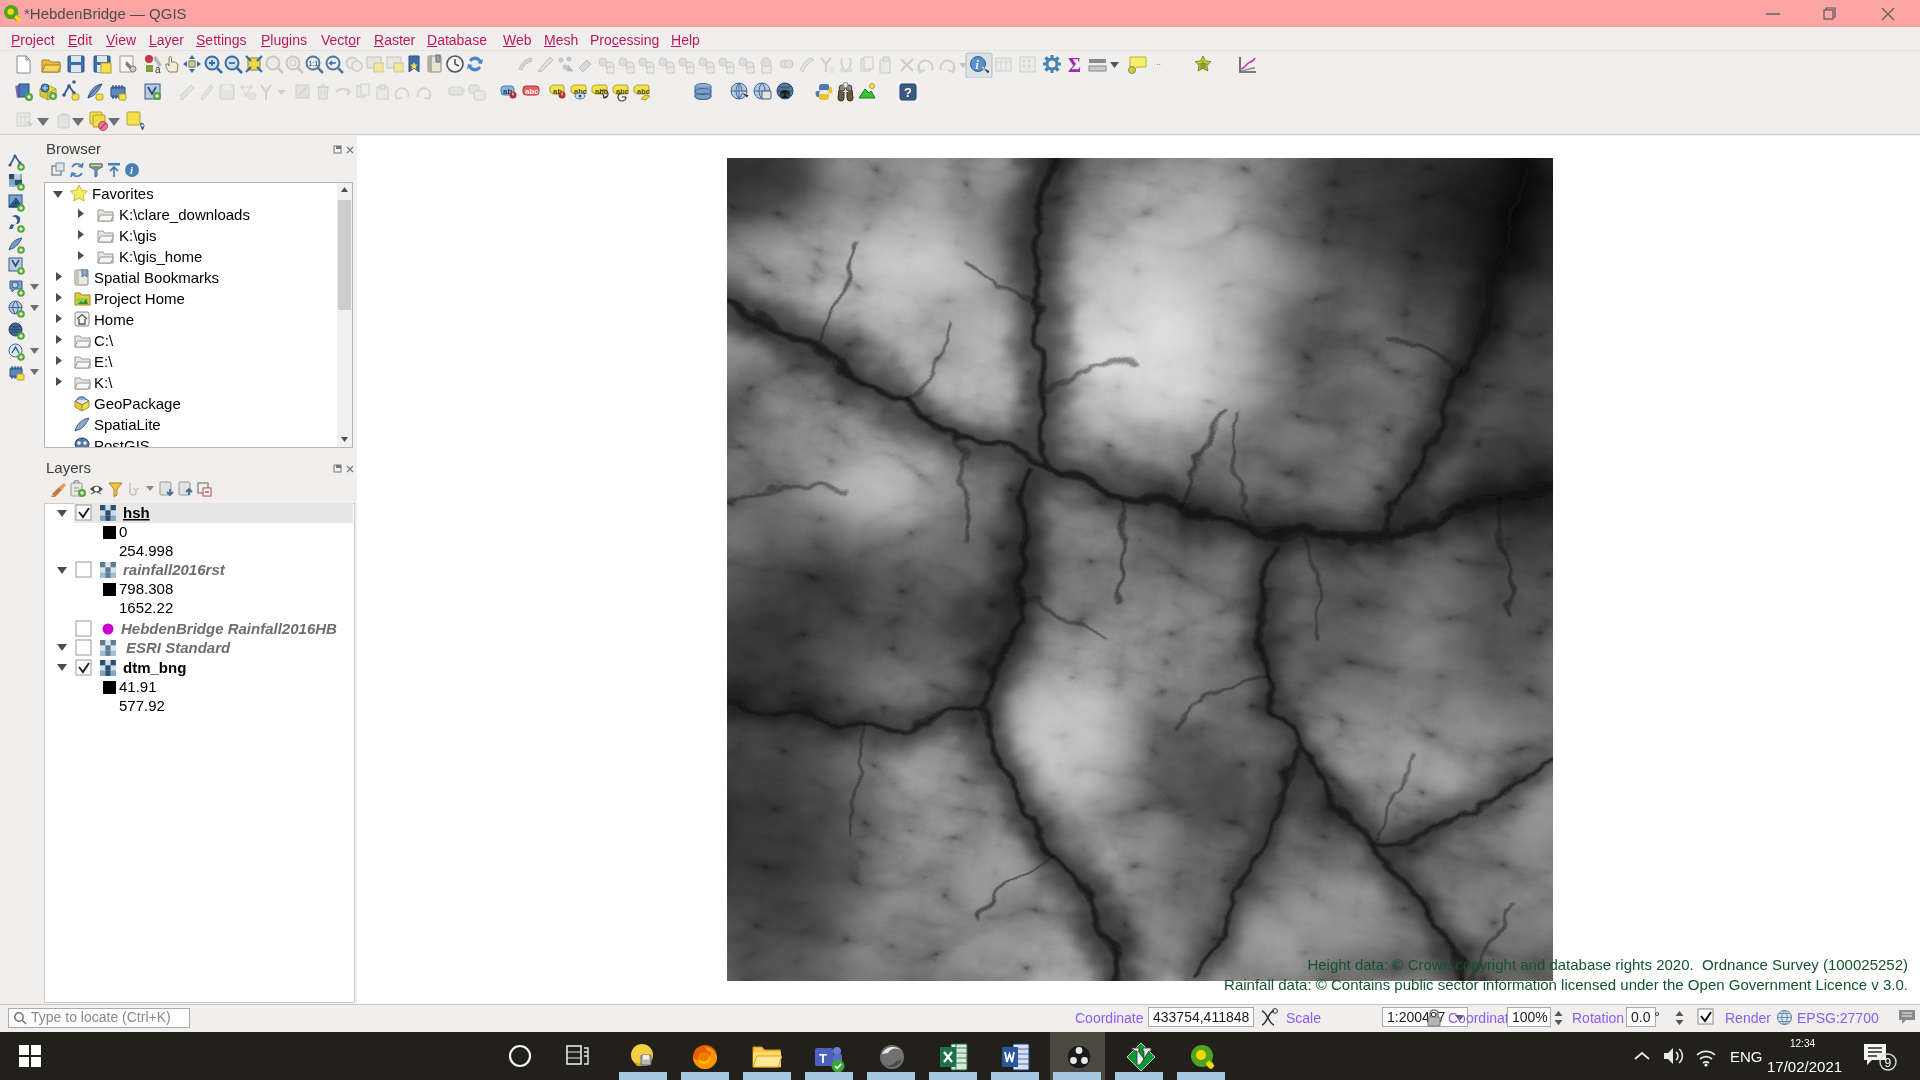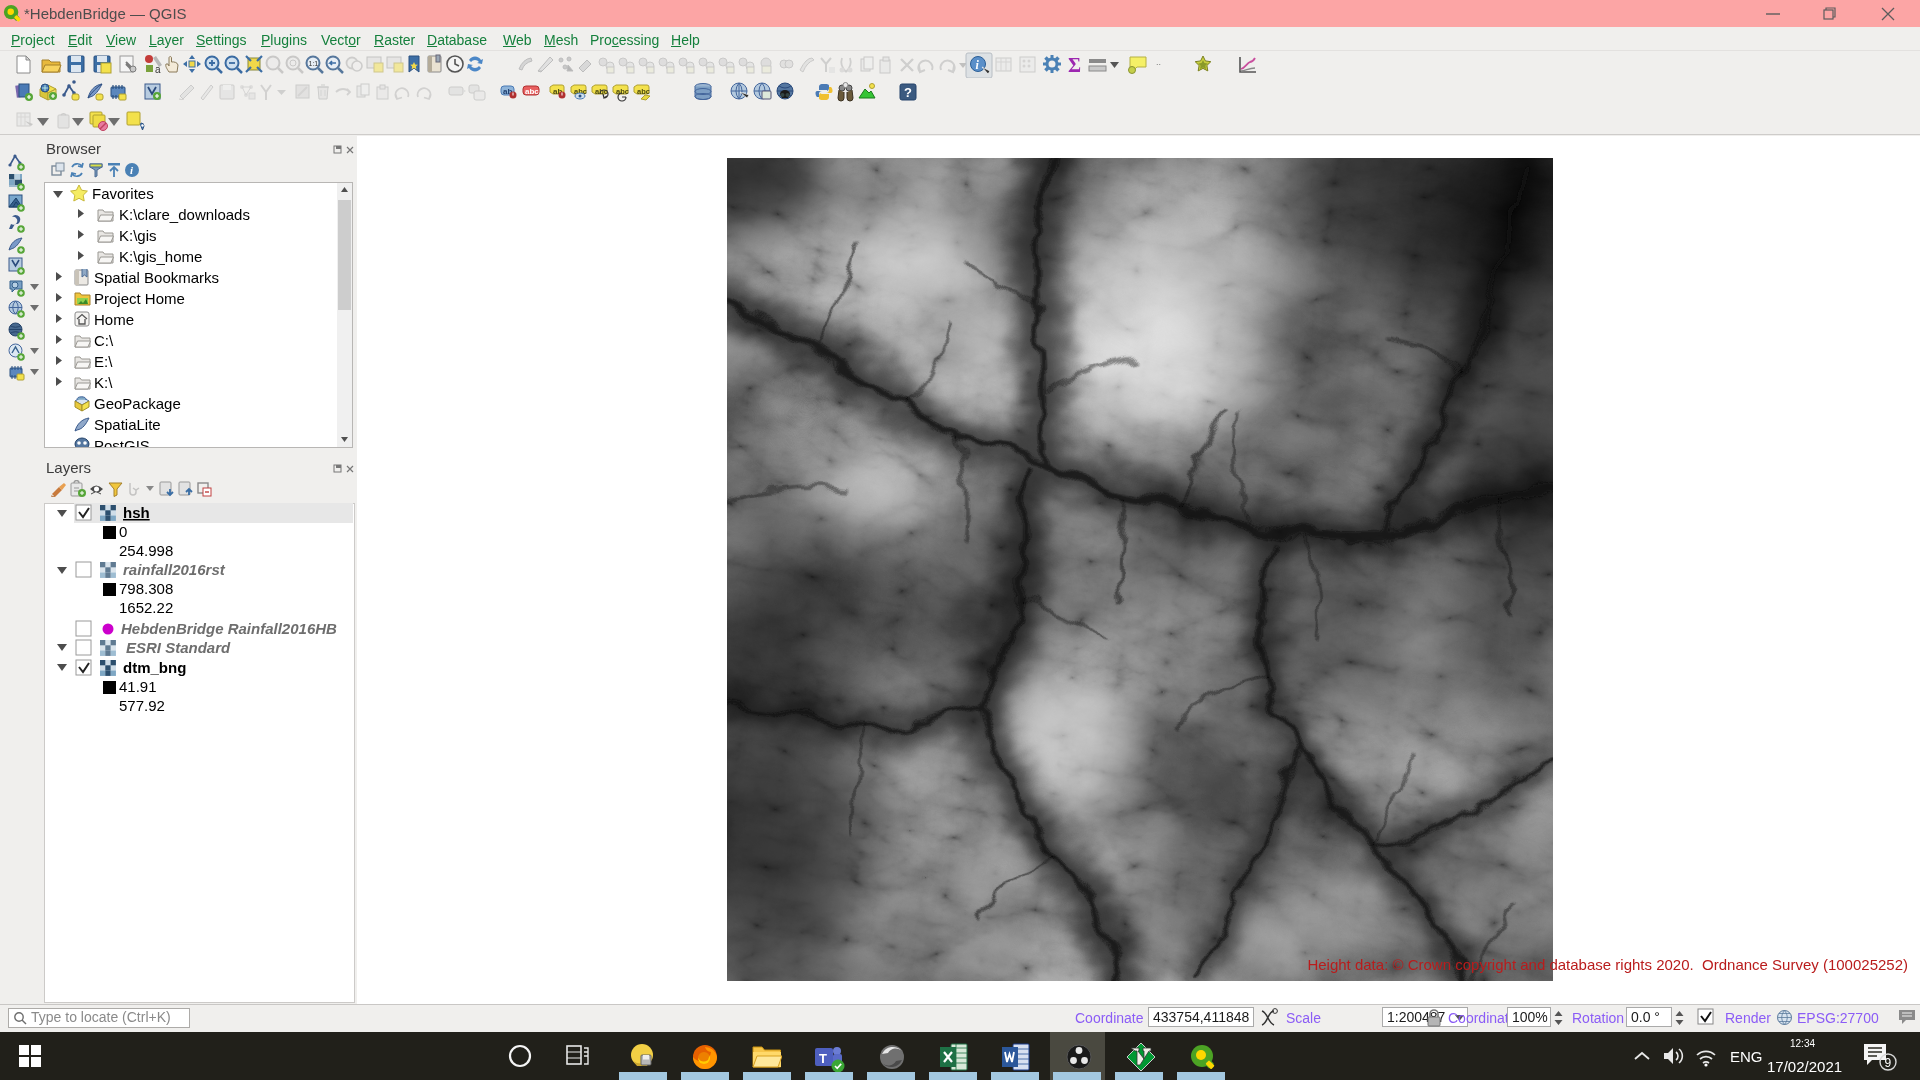--- a/index.html
+++ b/index.html
@@ -5,31 +5,31 @@
 *{margin:0;padding:0;box-sizing:border-box}
 html,body{width:1920px;height:1080px;overflow:hidden;background:#fff}
 body{font-family:"Liberation Sans",sans-serif}
 #root{position:absolute;left:0;top:0;width:1920px;height:1080px;filter:blur(0.45px)}
 .abs{position:absolute}
 
 #titlebar{left:0;top:0;width:1920px;height:27px;background:#fca5a5}
 #title-text{left:24px;top:5px;font-size:15px;color:#4d4d4d;white-space:nowrap}
 
 #menubar{left:0;top:27px;width:1920px;height:24px;background:#f0efed;border-bottom:1px solid #e3e1df}
-.menu{position:absolute;top:5px;font-size:14px;color:#15803d;white-space:nowrap}
+.menu{position:absolute;top:5px;font-size:14px;color:#be185d;white-space:nowrap}
 
 #tb1{left:0;top:51px;width:1920px;height:27px;background:#f0efed}
 #tb2{left:0;top:78px;width:1920px;height:30px;background:#f0efed}
 #tb3{left:0;top:108px;width:1920px;height:27px;background:#f0efed;border-bottom:1px solid #ceccca}
 
 #main{left:0;top:135px;width:1920px;height:869px;background:#f0efed}
 #leftstrip{left:0;top:135px;width:39px;height:869px;background:#f0efed}
 #canvas{left:357px;top:136px;width:1563px;height:868px;background:#fff}
 #terrain{left:727px;top:158px;width:826px;height:823px}
-.copyright{position:absolute;font-size:15px;color:#b91c1c;width:1200px;text-align:right}
+.copyright{position:absolute;font-size:15px;color:#14532d;width:1200px;text-align:right}
 
 .ptitle{position:absolute;font-size:15px;color:#3c3c3c;white-space:nowrap}
 .treebox{position:absolute;background:#fff;border:1px solid #b8b6b4}
 
 #statusbar{left:0;top:0;width:0;height:0}
 .sb-label{position:absolute;top:1010px;font-size:14px;color:#8b5cf6;white-space:nowrap}
 .sb-box{position:absolute;top:1007px;height:20px;background:#fff;border:1px solid #aaa;font-size:14px;color:#1a1a1a;padding:1px 4px;white-space:nowrap}
 
 #taskbar{left:0;top:1032px;width:1920px;height:48px;background:#21201a}
 #tsearch{left:61px;top:1032px;width:428px;height:47px;background:#f3f2f1;border:1px solid #888}
@@ -752,20 +752,21 @@
     <path d="M745,823 C760,790 775,765 795,745" stroke-width="2"></path>
     <path d="M770,340 C780,380 785,420 780,460" stroke-width="2.5"></path>
     <path d="M230,280 C240,310 245,345 240,380" stroke-width="2"></path>
     <path d="M0,340 C40,330 80,325 120,330" stroke-width="2"></path>
     <path d="M740,210 C715,195 690,185 660,180" stroke-width="2"></path>
   </g>
   </g>
 </svg>
 
 <div class="copyright" style="left:708px;top:956px">Height data: © Crown copyright and database rights 2020.&nbsp; Ordnance Survey (100025252)</div>
+<div class="copyright" style="left:708px;top:976px">Rainfall data: © Contains public sector information licensed under the Open Government Licence v 3.0.</div>
 
 <div class="abs" id="browser">
   <span class="ptitle" style="left:46px;top:140px">Browser</span>
   <svg class="abs" style="left:333px;top:145px" width="22" height="10" viewBox="0 0 22 10">
     <rect x="1" y="1" width="7" height="7" fill="none" stroke="#777"></rect>
         <rect x="3" y="1" width="5" height="3" fill="#777"></rect>
     <path d="M14 2 l6 6 m0 -6 l-6 6" stroke="#777" stroke-width="1.2"></path>
   </svg>
   <svg class="abs" style="left:50px;top:162px" width="160" height="17" viewBox="0 0 160 17">
     <g transform="translate(0,0)">
@@ -1031,21 +1032,21 @@
   <svg class="abs" style="left:1426px;top:1009px" width="16" height="18" viewBox="0 0 16 18">
     <rect x="2" y="8" width="12" height="9" rx="1" fill="#b5b5b5" stroke="#777"></rect>
     <path d="M4 8 v-3 a4 4 0 0 1 8 0 v3" fill="none" stroke="#777" stroke-width="1.6"></path>
   </svg>
   <span class="sb-label" style="left:1448px">Coordinate</span>
   <div class="sb-box" style="left:1507px;width:44px;text-align:right;padding-right:4px">100%</div>
   <svg class="abs" style="left:1553px;top:1008px" width="11" height="20" viewBox="0 0 11 20">
         <path d="M1.5 8 l4 -5 4 5 z M1.5 12 l4 5 4 -5 z" fill="#555"></path>
       </svg>
   <span class="sb-label" style="left:1572px">Rotation</span>
-  <div class="sb-box" style="left:1626px;width:46px;text-align:left;padding-right:1px">0.0 °</div>
+  <div class="sb-box" style="left:1626px;width:30px;text-align:left;padding-right:1px">0.0 °</div>
   <svg class="abs" style="left:1674px;top:1008px" width="11" height="20" viewBox="0 0 11 20">
         <path d="M1.5 8 l4 -5 4 5 z M1.5 12 l4 5 4 -5 z" fill="#555"></path>
       </svg>
   <svg class="abs" style="left:1697px;top:1008px" width="18" height="18" viewBox="0 0 18 18">
     <rect x="1" y="1" width="15" height="15" fill="#fff" stroke="#888"></rect>
     <path d="M4 8 l4 5 6 -9" stroke="#111" stroke-width="2" fill="none"></path>
   </svg>
   <span class="sb-label" style="left:1725px">Render</span>
   <svg class="abs" style="left:1776px;top:1009px" width="17" height="17" viewBox="0 0 17 17">
     <circle cx="8.5" cy="8.5" r="7" fill="#d8e4f0" stroke="#5a7a9c"></circle>

